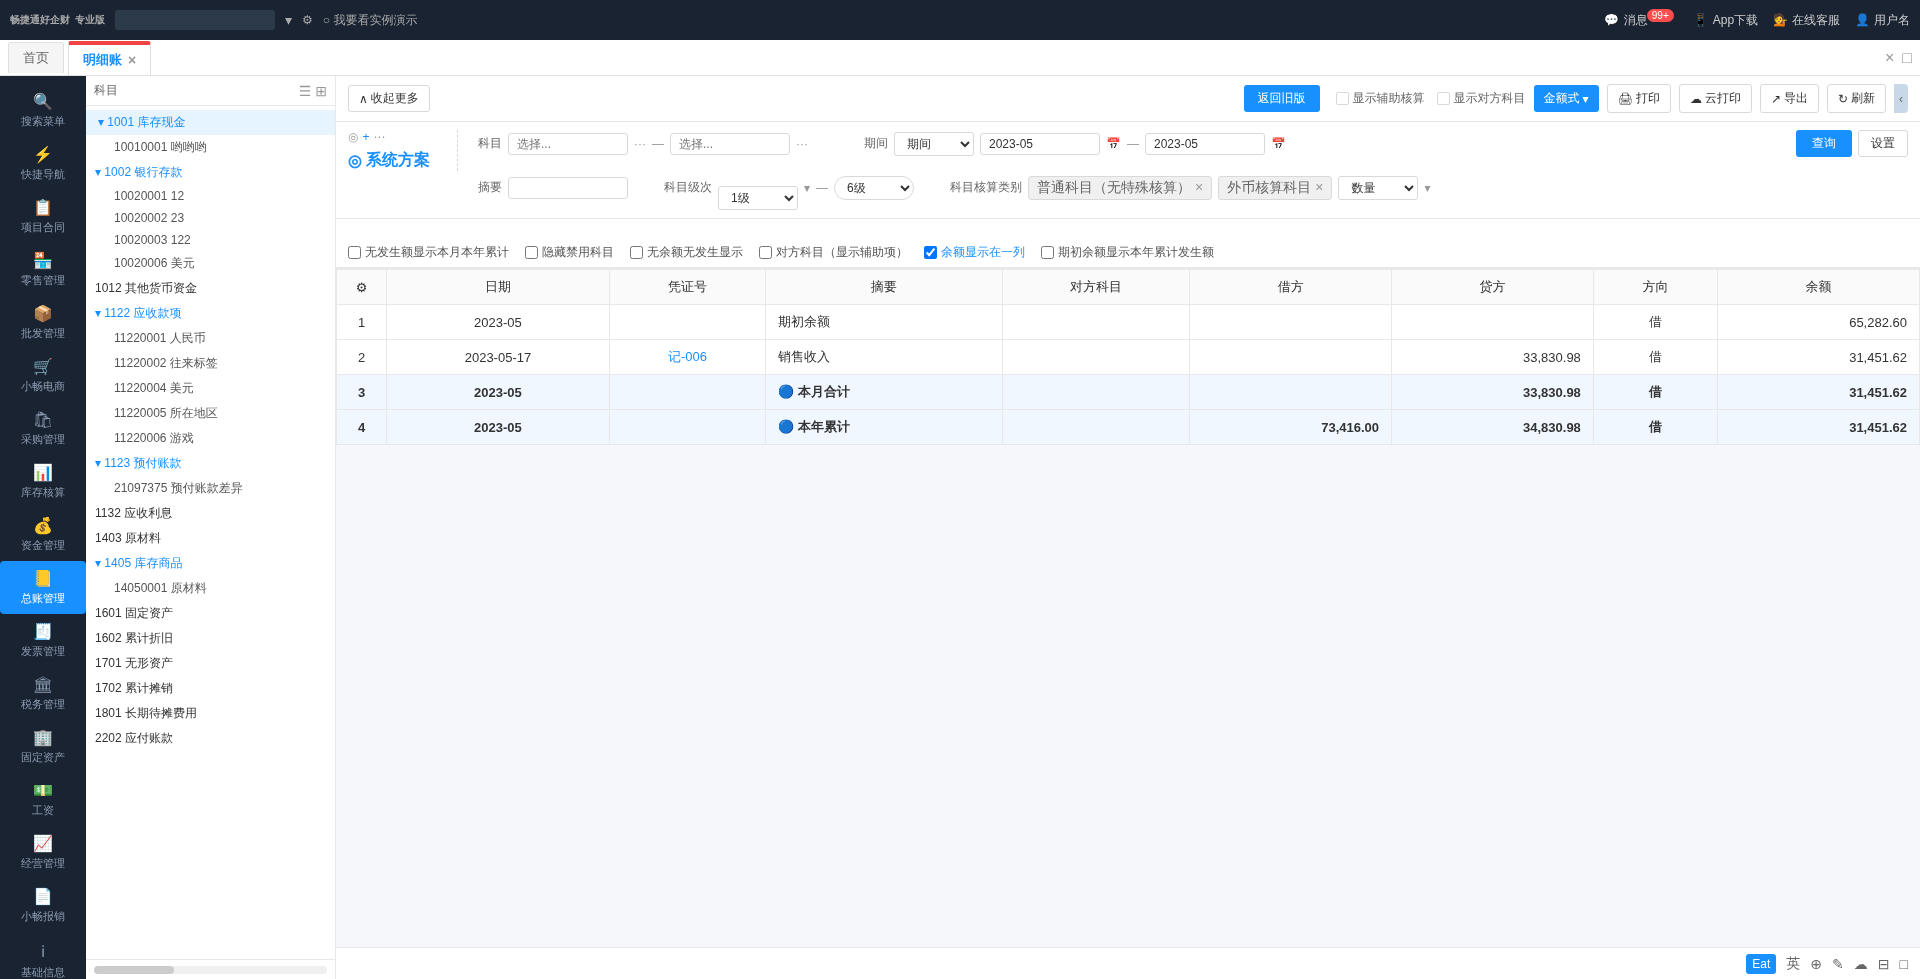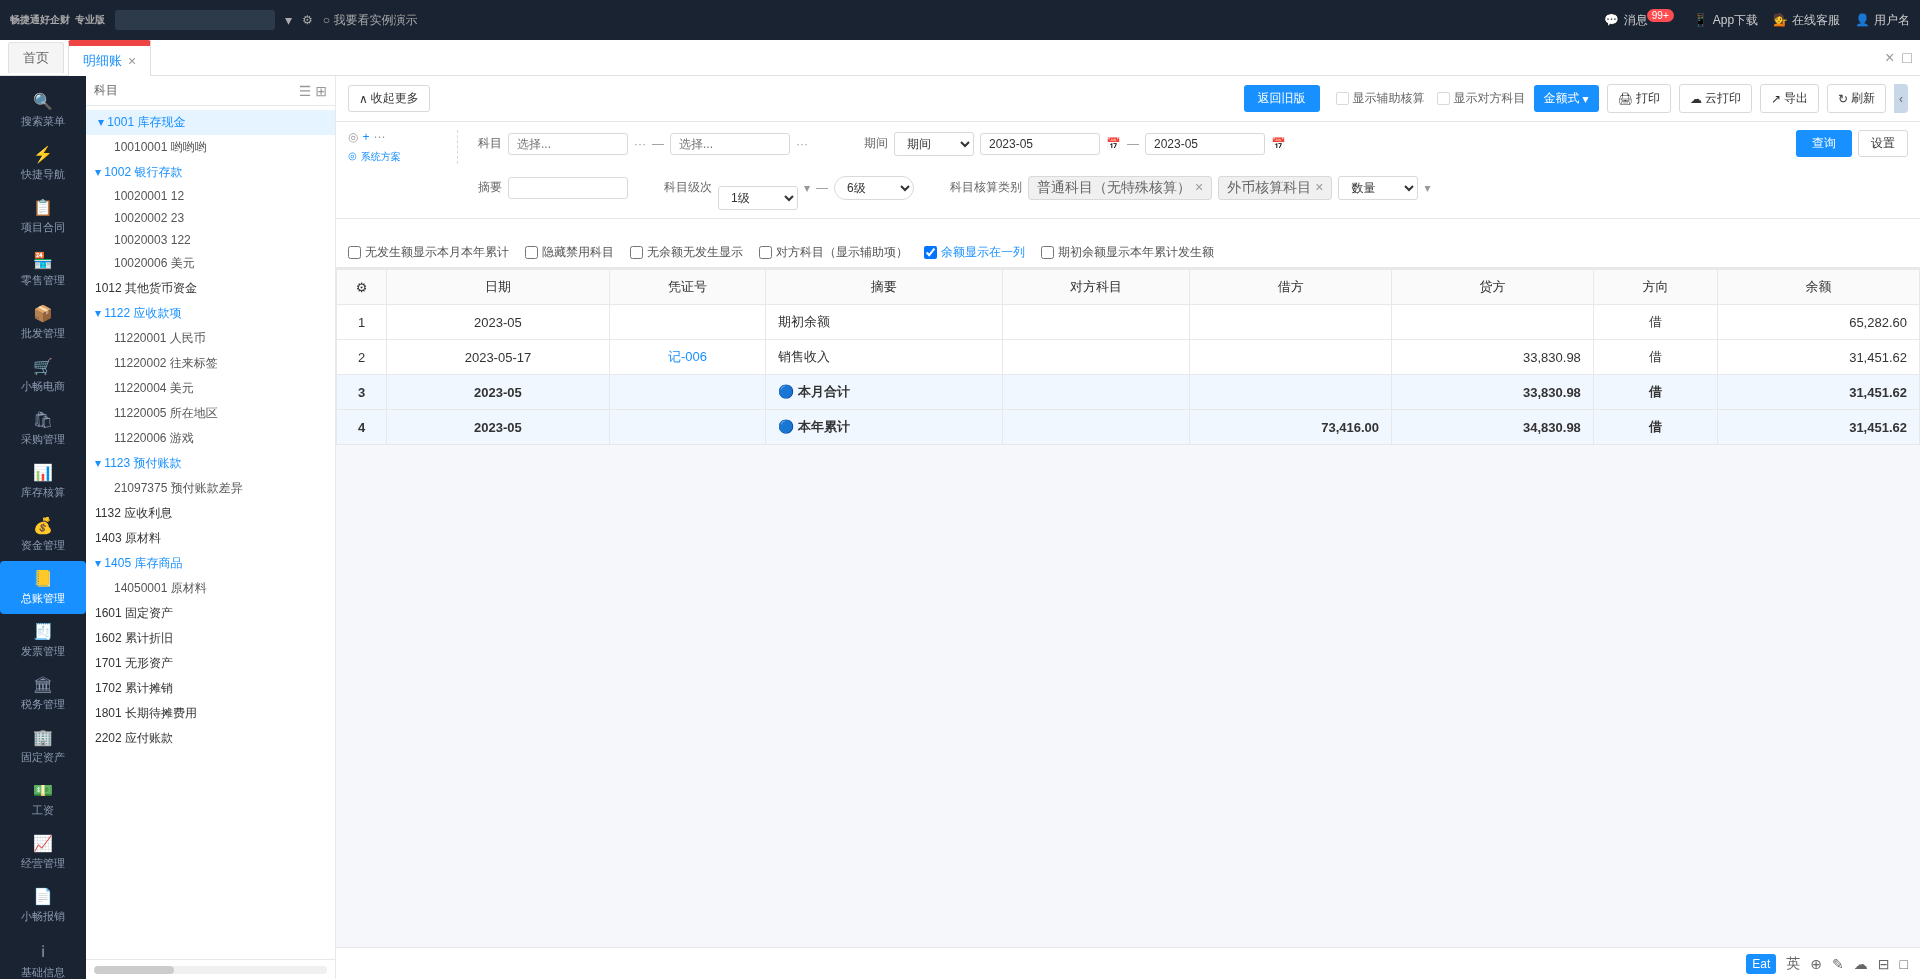--- a/index.html
+++ b/index.html
@@ -14,21 +14,21 @@
     .top-bar-gear { color: #aaa; cursor: pointer; }
     .top-bar-demo { color: #aaa; font-size: 12px; cursor: pointer; }
     .top-bar-demo::before { content: '○ '; }
     .top-bar-right { margin-left: auto; display: flex; align-items: center; gap: 15px; color: #ccc; font-size: 12px; }
     .top-bar-right .badge { background: #ff4d4f; color: white; border-radius: 10px; padding: 1px 5px; font-size: 10px; position: relative; top: -5px; left: -5px; }
     .top-bar-right .icon-group { display: flex; align-items: center; gap: 4px; cursor: pointer; }
 
     
     .tab-bar { display: flex; align-items: center; height: 36px; background: #fff; border-bottom: 1px solid #e0e0e0; padding: 0 8px; gap: 4px; }
     .tab { padding: 6px 14px; cursor: pointer; border-radius: 3px 3px 0 0; font-size: 13px; color: #666; background: #f5f5f5; border: 1px solid #e0e0e0; border-bottom: none; display: flex; align-items: center; gap: 6px; }
-    .tab.active { background: #fff; color: #1890ff; border-top: 6px solid #ef4444; font-weight: 400; }
+    .tab.active { background: #fff; color: #1890ff; border-top: 4px solid #ef4444; font-weight: 700; }
     .tab .close-btn { color: #999; font-size: 14px; cursor: pointer; }
     .tab-close-window { margin-left: auto; display: flex; align-items: center; gap: 8px; color: #999; font-size: 16px; }
 
     
     .main { display: flex; height: calc(979px - 40px - 36px); }
 
     
     .sidebar { width: 86px; background: #1a2332; display: flex; flex-direction: column; align-items: center; padding-top: 8px; }
     .sidebar-item { display: flex; flex-direction: column; align-items: center; padding: 8px 4px; cursor: pointer; color: #8b9ab0; font-size: 11px; width: 100%; text-align: center; gap: 3px; border-radius: 4px; }
     .sidebar-item.active { color: #fff; background: #1890ff; }
@@ -62,21 +62,21 @@
     .checkbox-box { width: 13px; height: 13px; border: 1px solid #d9d9d9; border-radius: 2px; background: white; }
     .btn-amount-style { background: #1890ff; color: white; border: none; border-radius: 3px; padding: 5px 10px; cursor: pointer; font-size: 12px; display: flex; align-items: center; gap: 3px; }
     .btn-toolbar { background: #fff; border: 1px solid #d9d9d9; border-radius: 3px; padding: 5px 10px; cursor: pointer; font-size: 12px; color: #333; display: flex; align-items: center; gap: 3px; }
     .side-collapse { width: 14px; background: #c8d8e8; border-radius: 0 4px 4px 0; display: flex; align-items: center; justify-content: center; cursor: pointer; color: #666; align-self: stretch; }
     .filter-input { border: 1px solid #d9d9d9; border-radius: 3px; padding: 3px 8px; font-size: 12px; color: #333; min-width: 120px; }
     .filter-select { border: 1px solid #d9d9d9; border-radius: 3px; padding: 3px 8px; font-size: 12px; color: #333; background: white; min-width: 80px; }
     .filter-tag { background: #f0f0f0; border: 1px solid #d9d9d9; border-radius: 3px; padding: 2px 8px; font-size: 14px; color: #666; display: flex; gap: 4px; }
     .filter-tag .remove { cursor: pointer; color: #999; }
     .btn-query { background: #1890ff; color: white; border: none; border-radius: 3px; padding: 4px 16px; cursor: pointer; font-size: 12px; }
     .btn-settings { background: #fff; border: 1px solid #d9d9d9; border-radius: 3px; padding: 4px 12px; cursor: pointer; font-size: 12px; color: #333; }
-    .scheme-tag { display: flex; align-items: flex-start; gap: 4px; color: #1890ff; font-size: 10px; cursor: pointer; }
+    .scheme-tag { display: flex; align-items: center; gap: 4px; color: #1890ff; font-size: 16px; cursor: pointer; font-weight: bold; }
     .scheme-tag::before { content: '◎'; }
 
     
     .checkbox-options { background: #fff; border-bottom: 1px solid #e8e8e8; padding: 6px 12px; display: flex; align-items: center; gap: 16px; }
     .checkbox-opt { display: flex; align-items: center; gap: 4px; font-size: 12px; color: #555; cursor: pointer; margin-top: 19px; }
     .checkbox-opt input[type="checkbox"] { margin: 0; }
     .checkbox-opt.checked { color: #1890ff; }
 
     
     .table-container { flex: 1; overflow: auto; padding: 0; }

